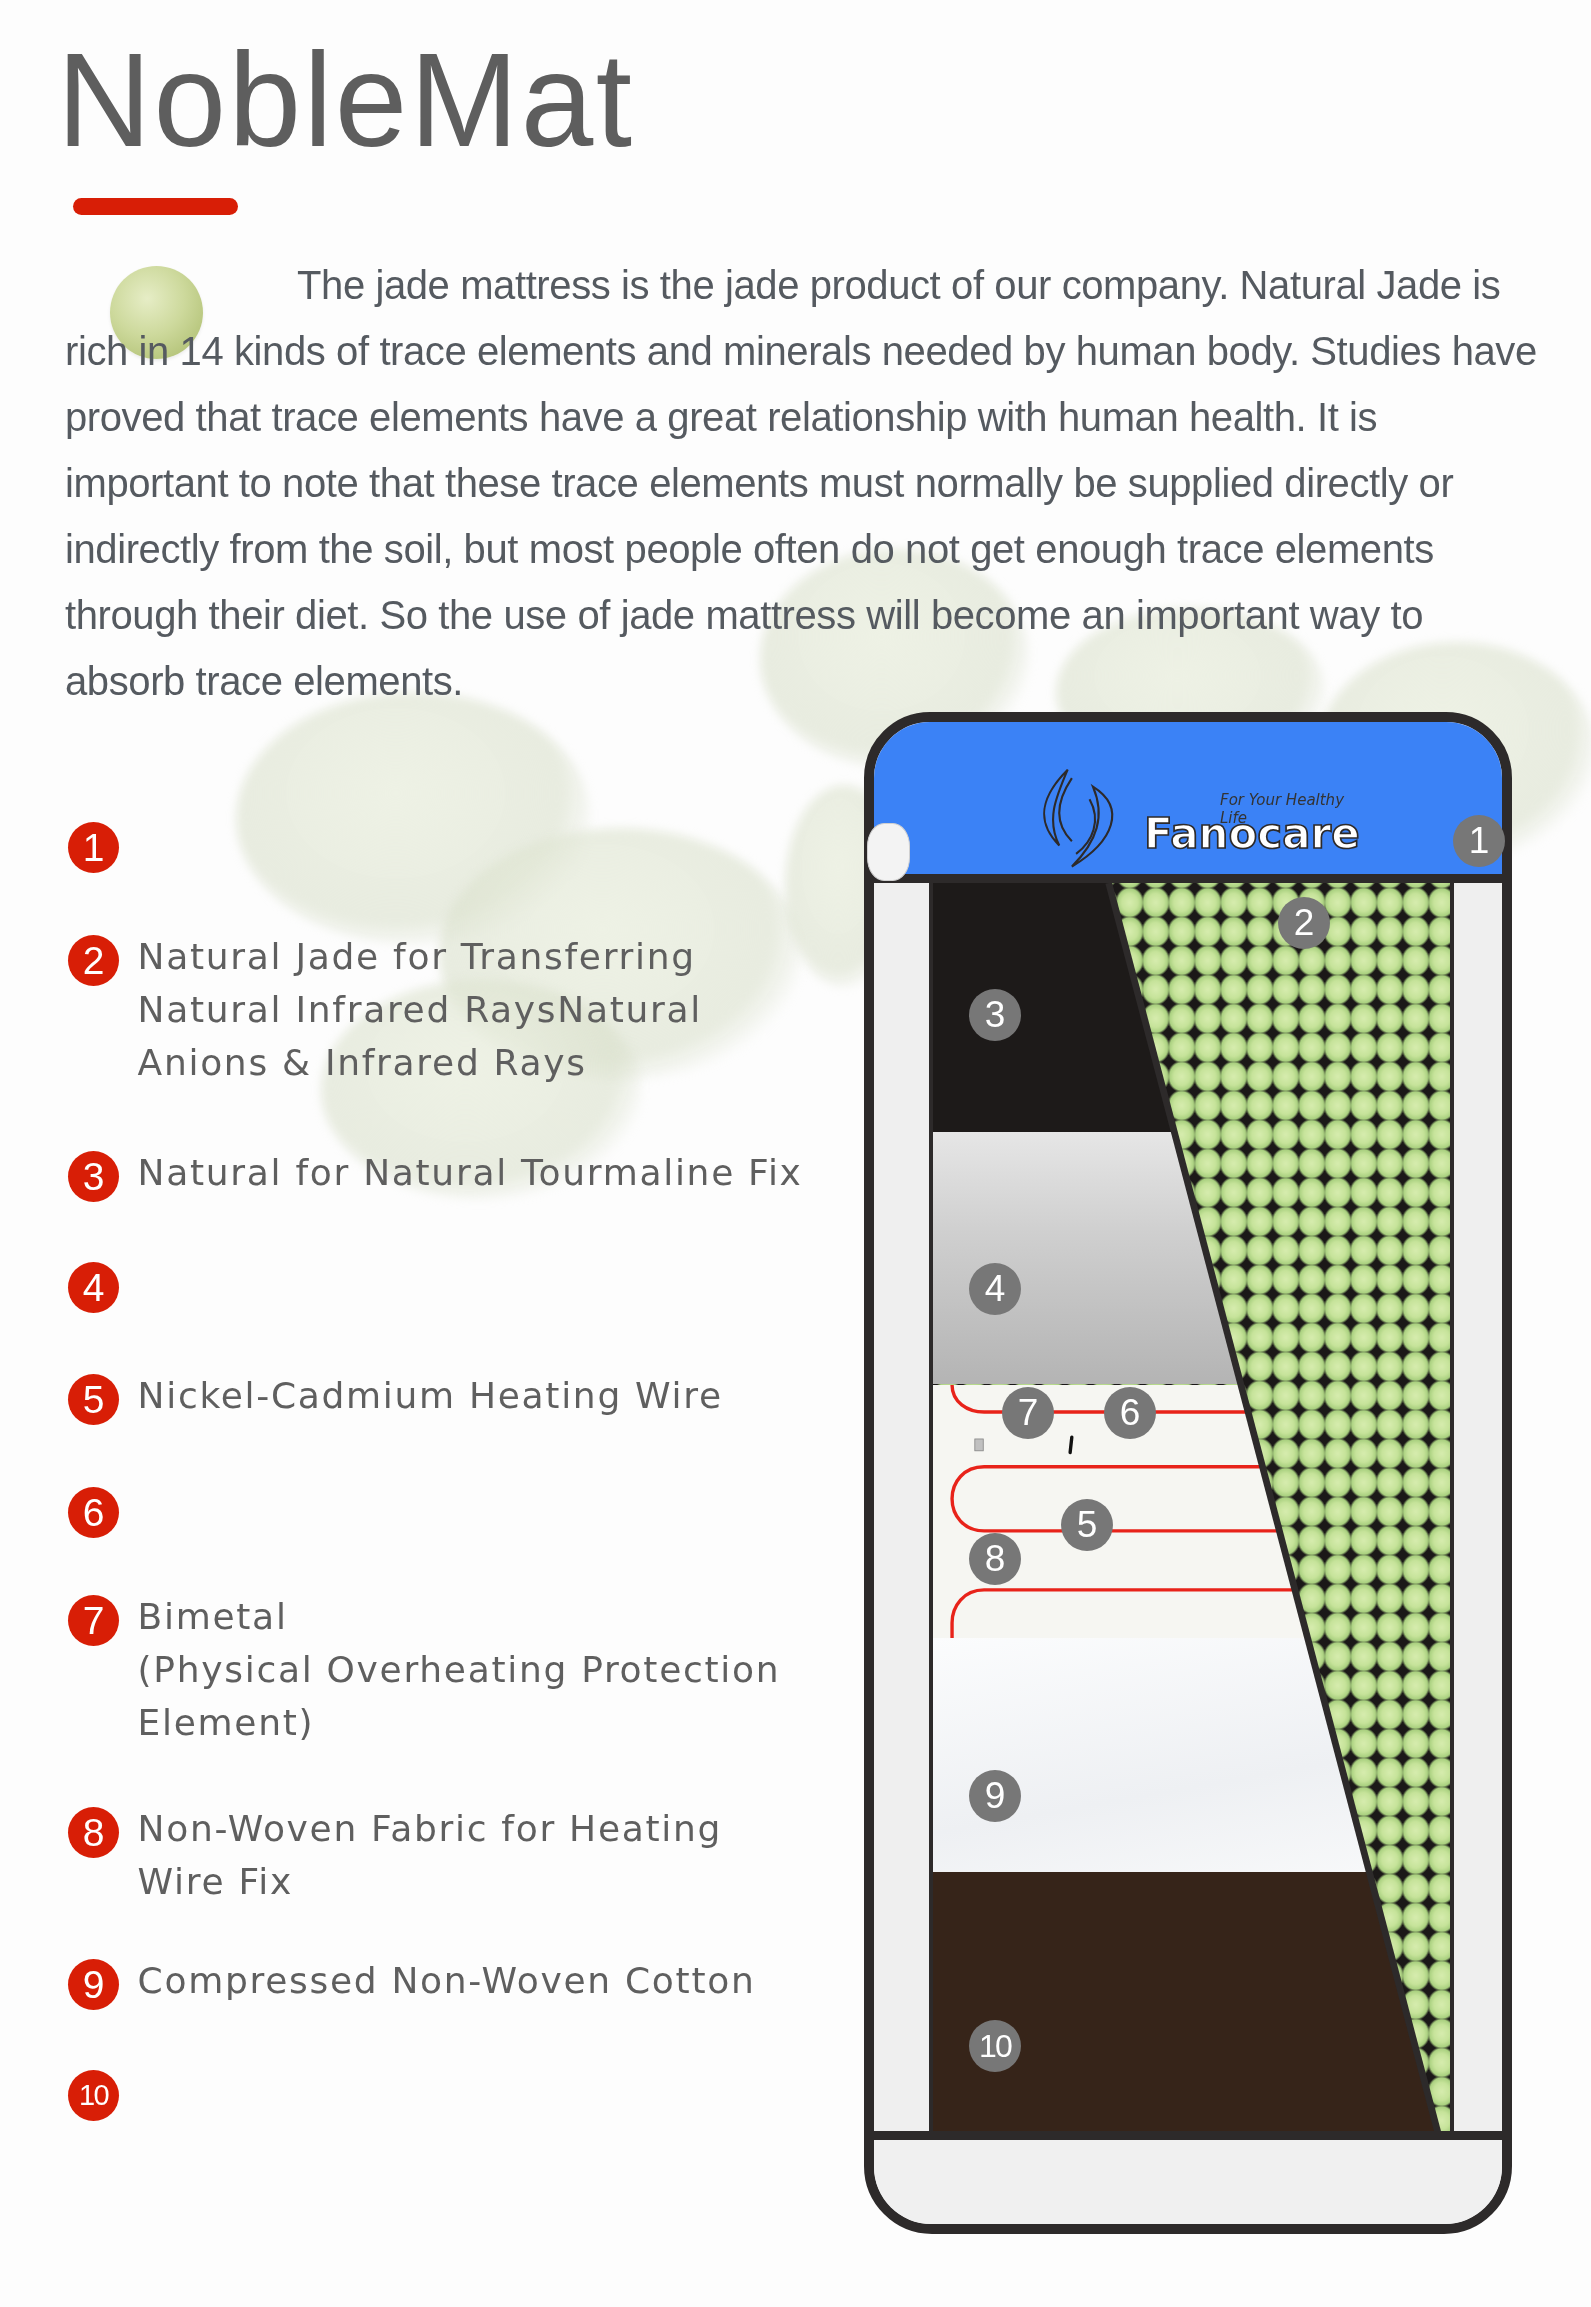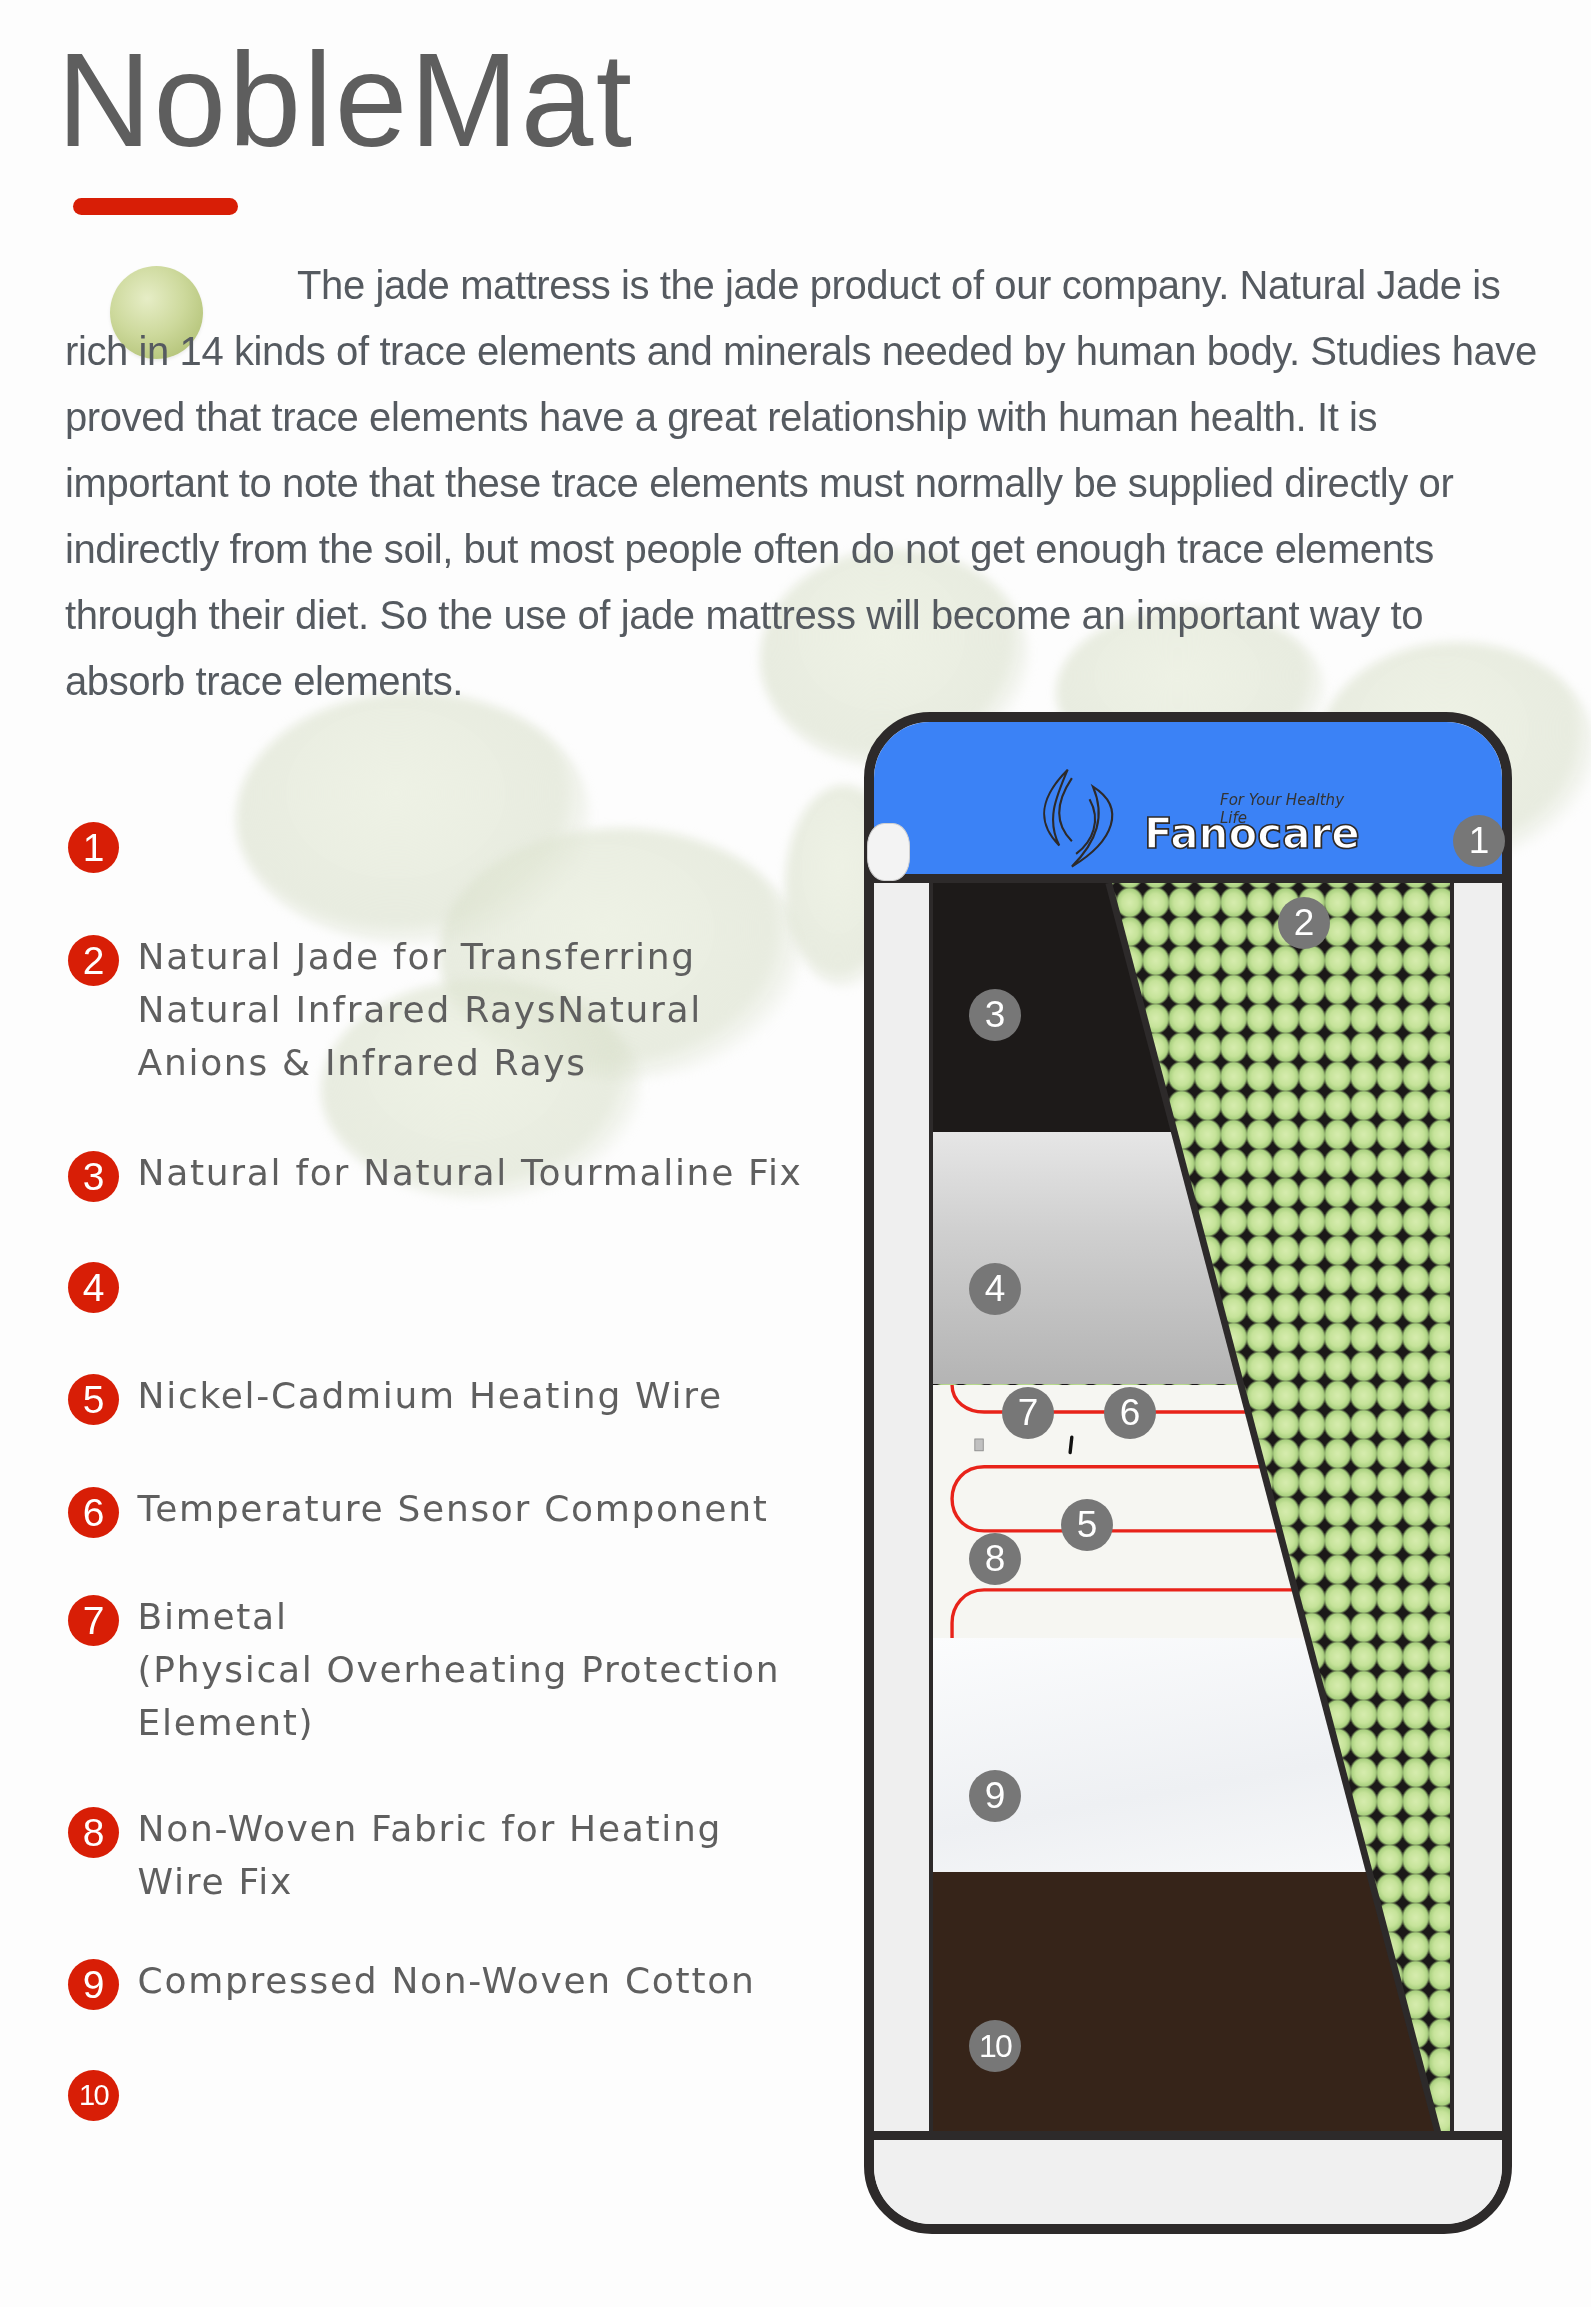--- a/index.html
+++ b/index.html
@@ -103,21 +103,20 @@
   </div>
   <div class="feat" style="top:1257px;">
     <span class="feat-num">4</span>
   </div>
   <div class="feat" style="top:1369px;">
     <span class="feat-num">5</span>
     <span class="feat-text">Nickel-Cadmium Heating Wire</span>
   </div>
   <div class="feat" style="top:1482px;">
     <span class="feat-num">6</span>
-    <span class="feat-text">Temperature Sensor Component</span>
   </div>
   <div class="feat" style="top:1590px;">
     <span class="feat-num">7</span>
     <span class="feat-text">Bimetal
 (Physical Overheating Protection
 Element)</span>
   </div>
   <div class="feat" style="top:1802px;">
     <span class="feat-num">8</span>
     <span class="feat-text">Non-Woven Fabric for Heating

